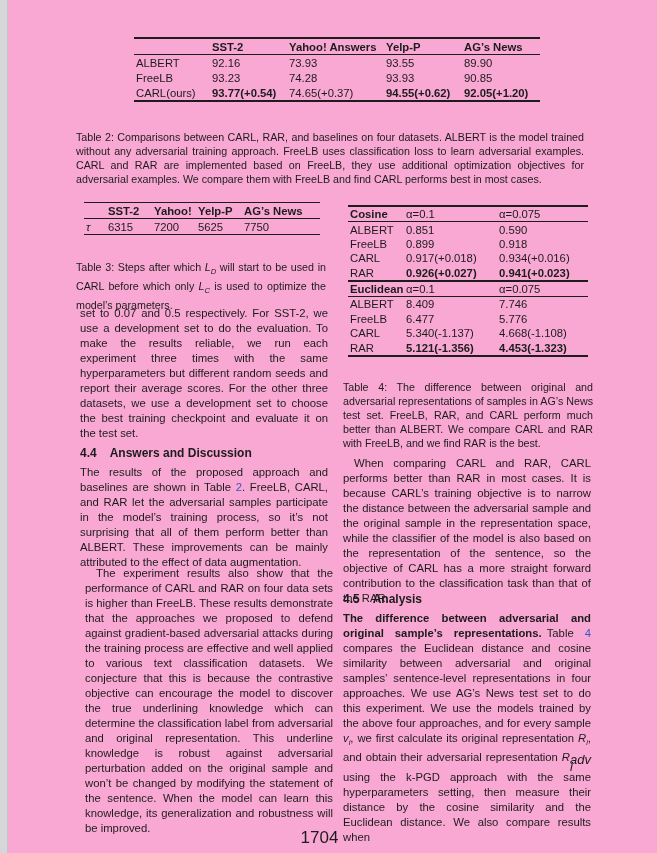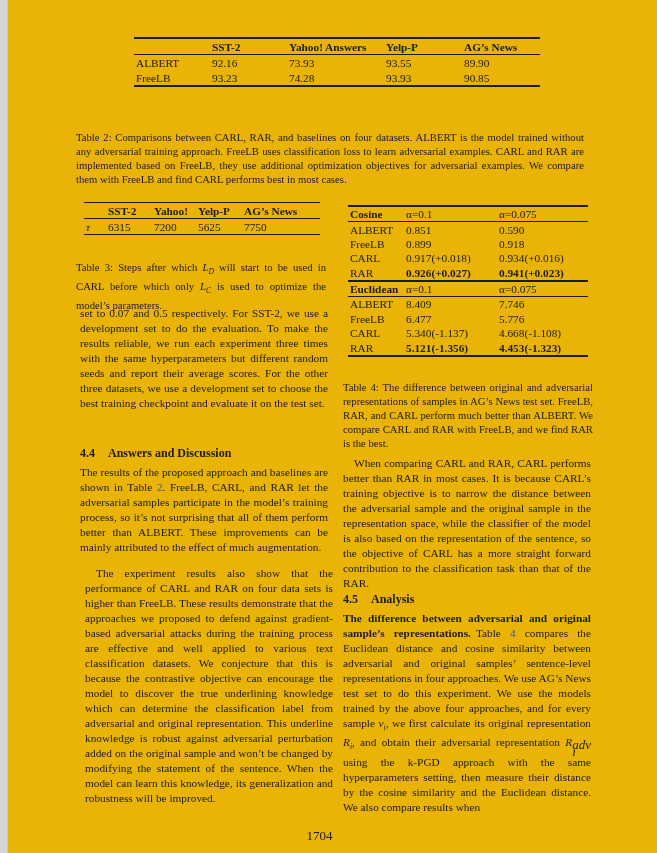--- a/index.html
+++ b/index.html
@@ -1,20 +1,20 @@
 <!DOCTYPE html>
 <html style="--link: #3a56c0; --edge: #d5d7d8;"><head>
 <meta charset="utf-8">
 <style>
   * { box-sizing: border-box; }
   html, body { margin: 0; padding: 0; background: #ffffff; }
   .page {
     position: relative; width: 657px; height: 853px;
-    background: #eab308; overflow: hidden;
-    font-family: Liberation Serif, serif; color: #1c1c1c;
+    background: #f9a8d4; overflow: hidden;
+    font-family: Liberation Sans, sans-serif; color: #1c1c1c;
   }
   .edge-strip {
     position: absolute; left: 0; top: 0; width: 8px; height: 853px;
     background: var(--edge, #d5d7d8); border-right: 1px solid #c2c4c5;
   }
   .abs { position: absolute; }
   p { margin: 0; text-align: justify; font-size: 11.3px; line-height: 15px; }
   .indent { text-indent: 11px; }
   .cap { font-size: 10.7px; line-height: 14px; text-align: justify; }
   h2 { margin: 0; font-size: 12px; font-weight: bold; line-height: 14px; }
@@ -58,21 +58,21 @@
   .pos-cap3 { left: 76px;  top: 260px; width: 250px; }
   .pos-p1   { left: 80px;  top: 306px; width: 248px; }
   .pos-h44  { left: 80px;  top: 446px; }
   .pos-p2   { left: 80px;  top: 465px; width: 248px; }
   .pos-p3   { left: 85px;  top: 566px; width: 248px; }
   .pos-t4   { left: 348px; top: 205px; }
   .pos-cap4 { left: 343px; top: 369px; width: 250px; margin-top: 11px; }
   .pos-p4   { left: 343px; top: 456px; width: 248px; }
   .pos-h45  { left: 343px; top: 592px; text-align: right; }
   .pos-p5   { left: 343px; top: 611px; width: 248px; }
-  .pos-pageno { left: 62px; top: 828px; width: 515px; text-align: center; font-size: 13px; }
+  .pos-pageno { left: 62px; top: 828px; width: 515px; text-align: center; font-size: 17px; }
 </style>
 </head>
 <body>
 
 <div class="page">
   <div class="edge-strip"></div>
 
   <table class="t2 abs pos-t2">
     <colgroup>
         <col style="width:76px">
@@ -98,20 +98,27 @@
         <td>93.55</td>
         <td>89.90</td>
       </tr>
       <tr>
         <td>FreeLB</td>
         <td>93.23</td>
         <td>74.28</td>
         <td>93.93</td>
         <td>90.85</td>
       </tr>
+      <tr>
+        <td>CARL(ours)</td>
+        <td class="bold">93.77(+0.54)</td>
+        <td>74.65(+0.37)</td>
+        <td class="bold">94.55(+0.62)</td>
+        <td class="bold">92.05(+1.20)</td>
+      </tr>
     </tbody>
   </table>
   <div class="cap abs pos-cap2">Table 2: Comparisons between CARL, RAR, and baselines on four datasets. ALBERT is the model trained without any adversarial training approach. FreeLB uses classification loss to learn adversarial examples. CARL and RAR are implemented based on FreeLB, they use additional optimization objectives for adversarial examples. We compare them with FreeLB and find CARL performs best in most cases.</div>
 
   <table class="t3 abs pos-t3">
     <colgroup>
         <col style="width:22px">
         <col style="width:46px">
         <col style="width:44px">
         <col style="width:46px">
@@ -135,21 +142,21 @@
         <td>7750</td>
       </tr>
     </tbody>
   </table>
   <div class="cap abs pos-cap3"><span>Table 3: Steps after which </span><span class="mi">L</span><sub class="mi">D</sub><span> will start to be used in CARL before which only </span><span class="mi">L</span><sub class="mi">C</sub><span> is used to optimize the model’s parameters.</span></div>
 
   <p class="abs pos-p1">set to 0.07 and 0.5 respectively. For SST-2, we use a development set to do the evaluation. To make the results reliable, we run each experiment three times with the same hyperparameters but different random seeds and report their average scores. For the other three datasets, we use a development set to choose the best training checkpoint and evaluate it on the test set.</p>
 
   <h2 class="abs pos-h44"><span class="hnum">4.4</span><span>Answers and Discussion</span></h2>
 
-  <p class="abs pos-p2"><span>The results of the proposed approach and baselines are shown in Table </span><span class="ref-link">2</span><span>. FreeLB, CARL, and RAR let the adversarial samples participate in the model’s training process, so it’s not surprising that all of them perform better than ALBERT. These improvements can be mainly attributed to the effect of much augmentation.</span></p>
+  <p class="abs pos-p2"><span>The results of the proposed approach and baselines are shown in Table </span><span class="ref-link">2</span><span>. FreeLB, CARL, and RAR let the adversarial samples participate in the model’s training process, so it’s not surprising that all of them perform better than ALBERT. These improvements can be mainly attributed to the effect of data augmentation.</span></p>
 
   <p class="abs pos-p3 indent">The experiment results also show that the performance of CARL and RAR on four data sets is higher than FreeLB. These results demonstrate that the approaches we proposed to defend against gradient-based adversarial attacks during the training process are effective and well applied to various text classification datasets. We conjecture that this is because the contrastive objective can encourage the model to discover the true underlining knowledge which can determine the classification label from adversarial and original representation. This underline knowledge is robust against adversarial perturbation added on the original sample and won’t be changed by modifying the statement of the sentence. When the model can learn this knowledge, its generalization and robustness will be improved.</p>
 
   <table class="t4 abs pos-t4">
     <colgroup>
         <col style="width:56px">
         <col style="width:93px">
         <col style="width:91px">
       </colgroup>
     <tbody>

